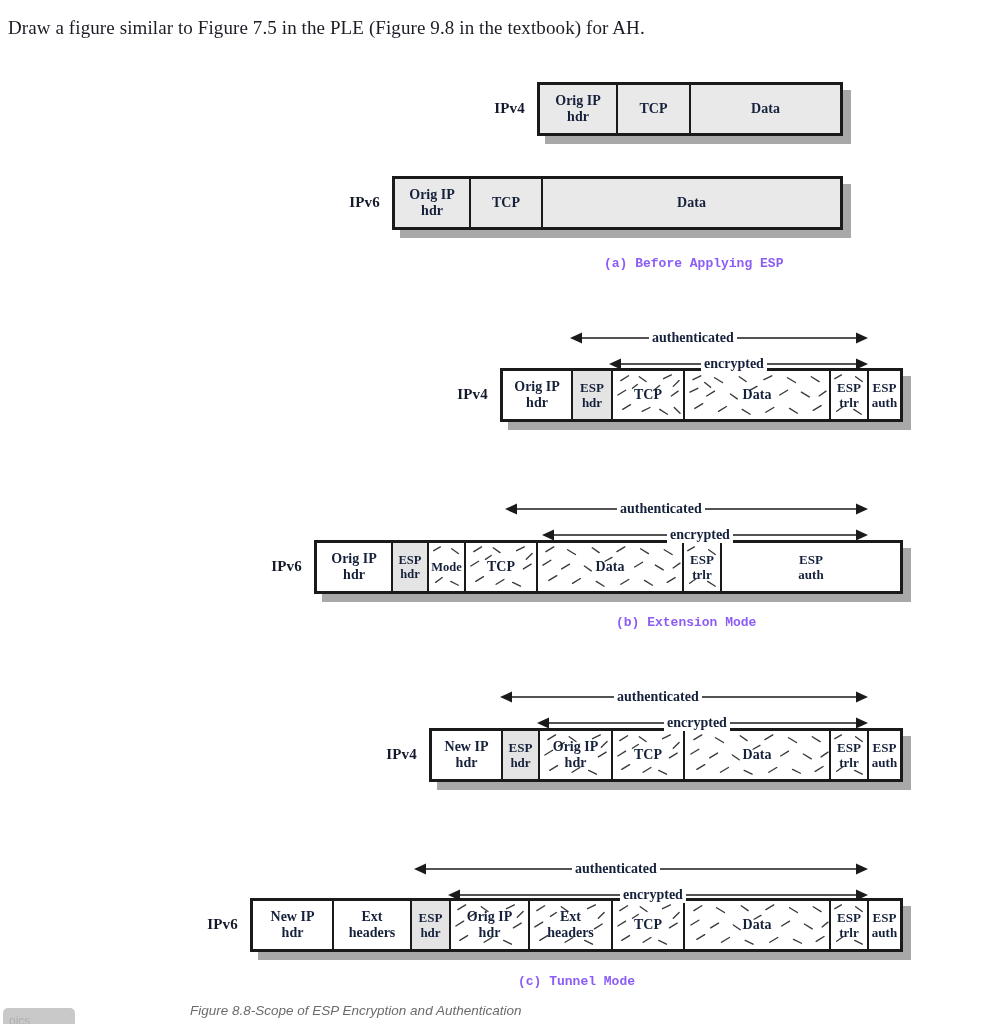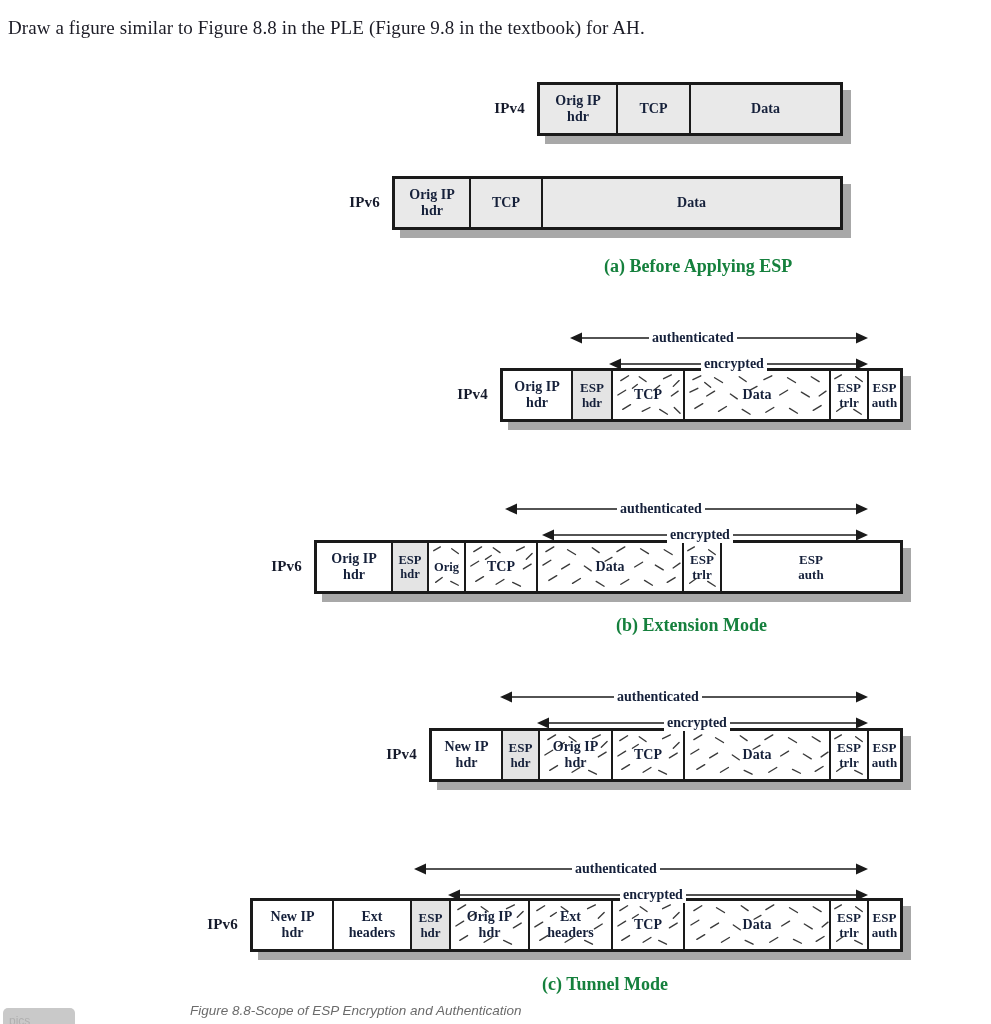--- a/index.html
+++ b/index.html
@@ -123,24 +123,24 @@
     font-family: "Liberation Serif", "DejaVu Serif", serif;
     font-weight: bold;
     font-size: 14px;
     color: #15203a;
     white-space: nowrap;
   }
 
   
   .caption {
     position: absolute;
-    font-family: Liberation Serif, serif;
+    font-family: Liberation Mono, monospace;
     font-weight: bold;
-    font-size: 18px;
-    color: #15803d;
+    font-size: 13px;
+    color: #8b5cf6;
     white-space: nowrap;
   }
 
   
   #fig-title {
     position: absolute;
     left: 190px;
     top: 1003px;
     font-family: "Liberation Sans", "DejaVu Sans", sans-serif;
     font-style: italic;
@@ -166,21 +166,21 @@
     top: 6px;
     font-family: "Liberation Sans", "DejaVu Sans", sans-serif;
     font-size: 12px;
     color: #b0b0b0;
     white-space: nowrap;
   }
 </style>
 </head>
 <body>
 
-<div id="question">Draw a figure similar to Figure 8.8 in the PLE (Figure 9.8 in the textbook) for AH.</div>
+<div id="question">Draw a figure similar to Figure 7.5 in the PLE (Figure 9.8 in the textbook) for AH.</div>
 
 <div id="figure">
 
   <div class="ver-label" style="left:470px; top:100px; width:55px;">IPv4</div>
   <div class="packet-shadow" style="left:545px; top:90px; width:306px; height:54px;"></div>
   <div class="packet" style="left:537px; top:82px; width:306px; height:54px;">
     <div class="cell plain-gray" style="width:78px;">
       <span class="cell-label">Orig IP
 hdr</span>
     </div>
@@ -339,21 +339,21 @@
       <span class="hatch">
         <svg viewBox="0 0 37 50" preserveAspectRatio="none">
           <g stroke="#3a3a3a" stroke-width="1.4" stroke-linecap="round">
             <line x1="5" y1="8" x2="12" y2="4"></line>
               <line x1="24" y1="6" x2="31" y2="11"></line>
             <line x1="7" y1="41" x2="14" y2="36"></line>
               <line x1="23" y1="40" x2="31" y2="44"></line>
           </g>
         </svg>
       </span>
-      <span class="cell-label tiny">Orig</span>
+      <span class="cell-label tiny">Mode</span>
     </div>
     <div class="cell" style="width:72px;">
       <span class="hatch">
         <svg viewBox="0 0 72 50" preserveAspectRatio="none">
           <g stroke="#3a3a3a" stroke-width="1.4" stroke-linecap="round">
             <line x1="8" y1="9" x2="16" y2="4"></line>
               <line x1="28" y1="5" x2="35" y2="10"></line>
             <line x1="52" y1="8" x2="60" y2="4"></line>
               <line x1="62" y1="17" x2="68" y2="11"></line>
             <line x1="5" y1="24" x2="13" y2="19"></line>
@@ -664,21 +664,21 @@
       </span>
       <span class="cell-label small">ESP
 trlr</span>
     </div>
     <div class="cell" style="flex:1;">
       <span class="cell-label small">ESP
 auth</span>
     </div>
   </div>
 
-  <div class="caption" style="left:518px; top:974px;margin-left:24px;">(c) Tunnel Mode</div>
+  <div class="caption" style="left:518px; top:974px;">(c) Tunnel Mode</div>
 
   <div id="fig-title">Figure 8.8-Scope of ESP Encryption and Authentication</div>
 
   <div id="corner-chip">
     <span class="chip-text">pics</span>
   </div>
 
 </div>
 
 </body></html>

